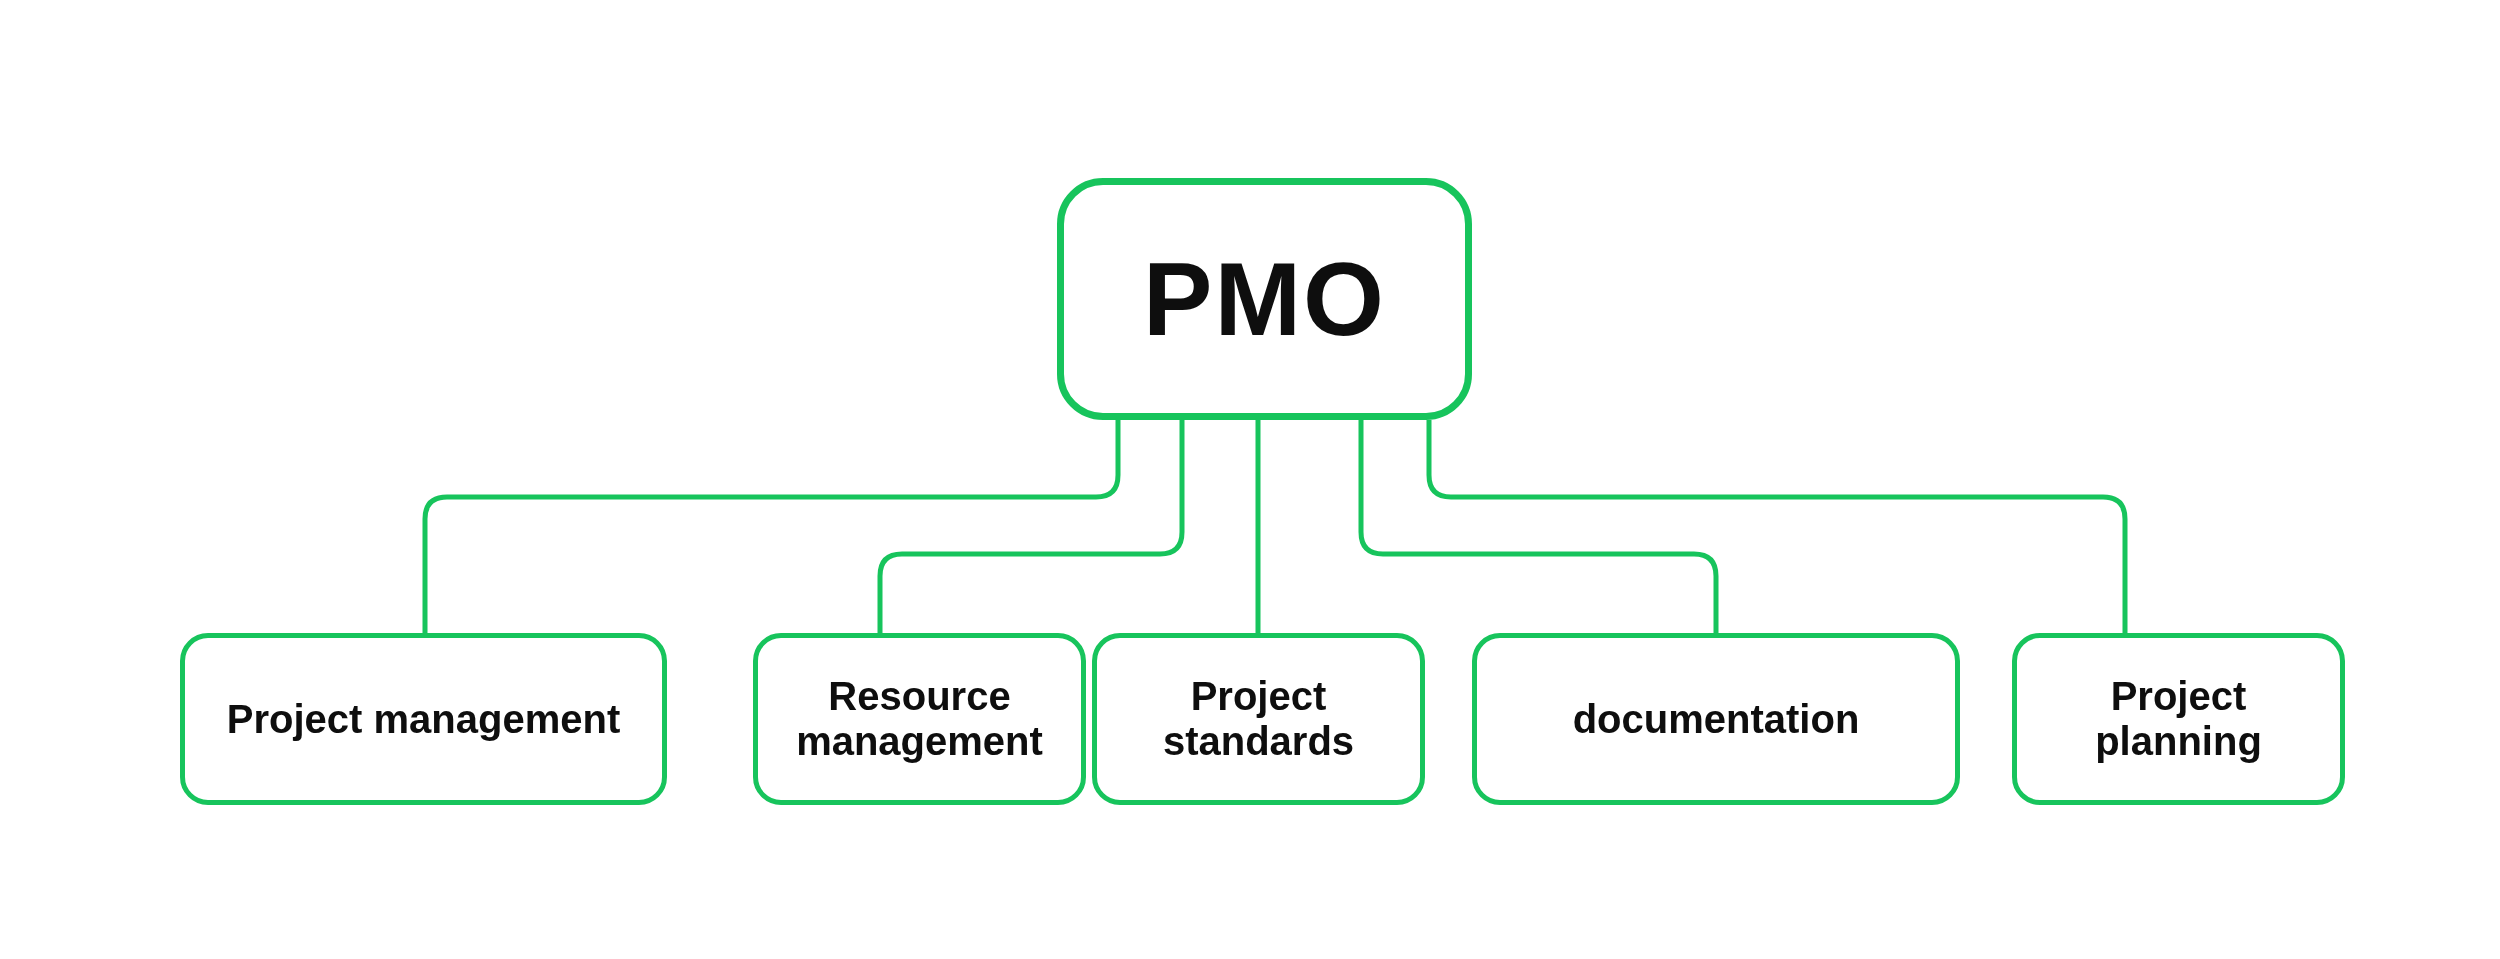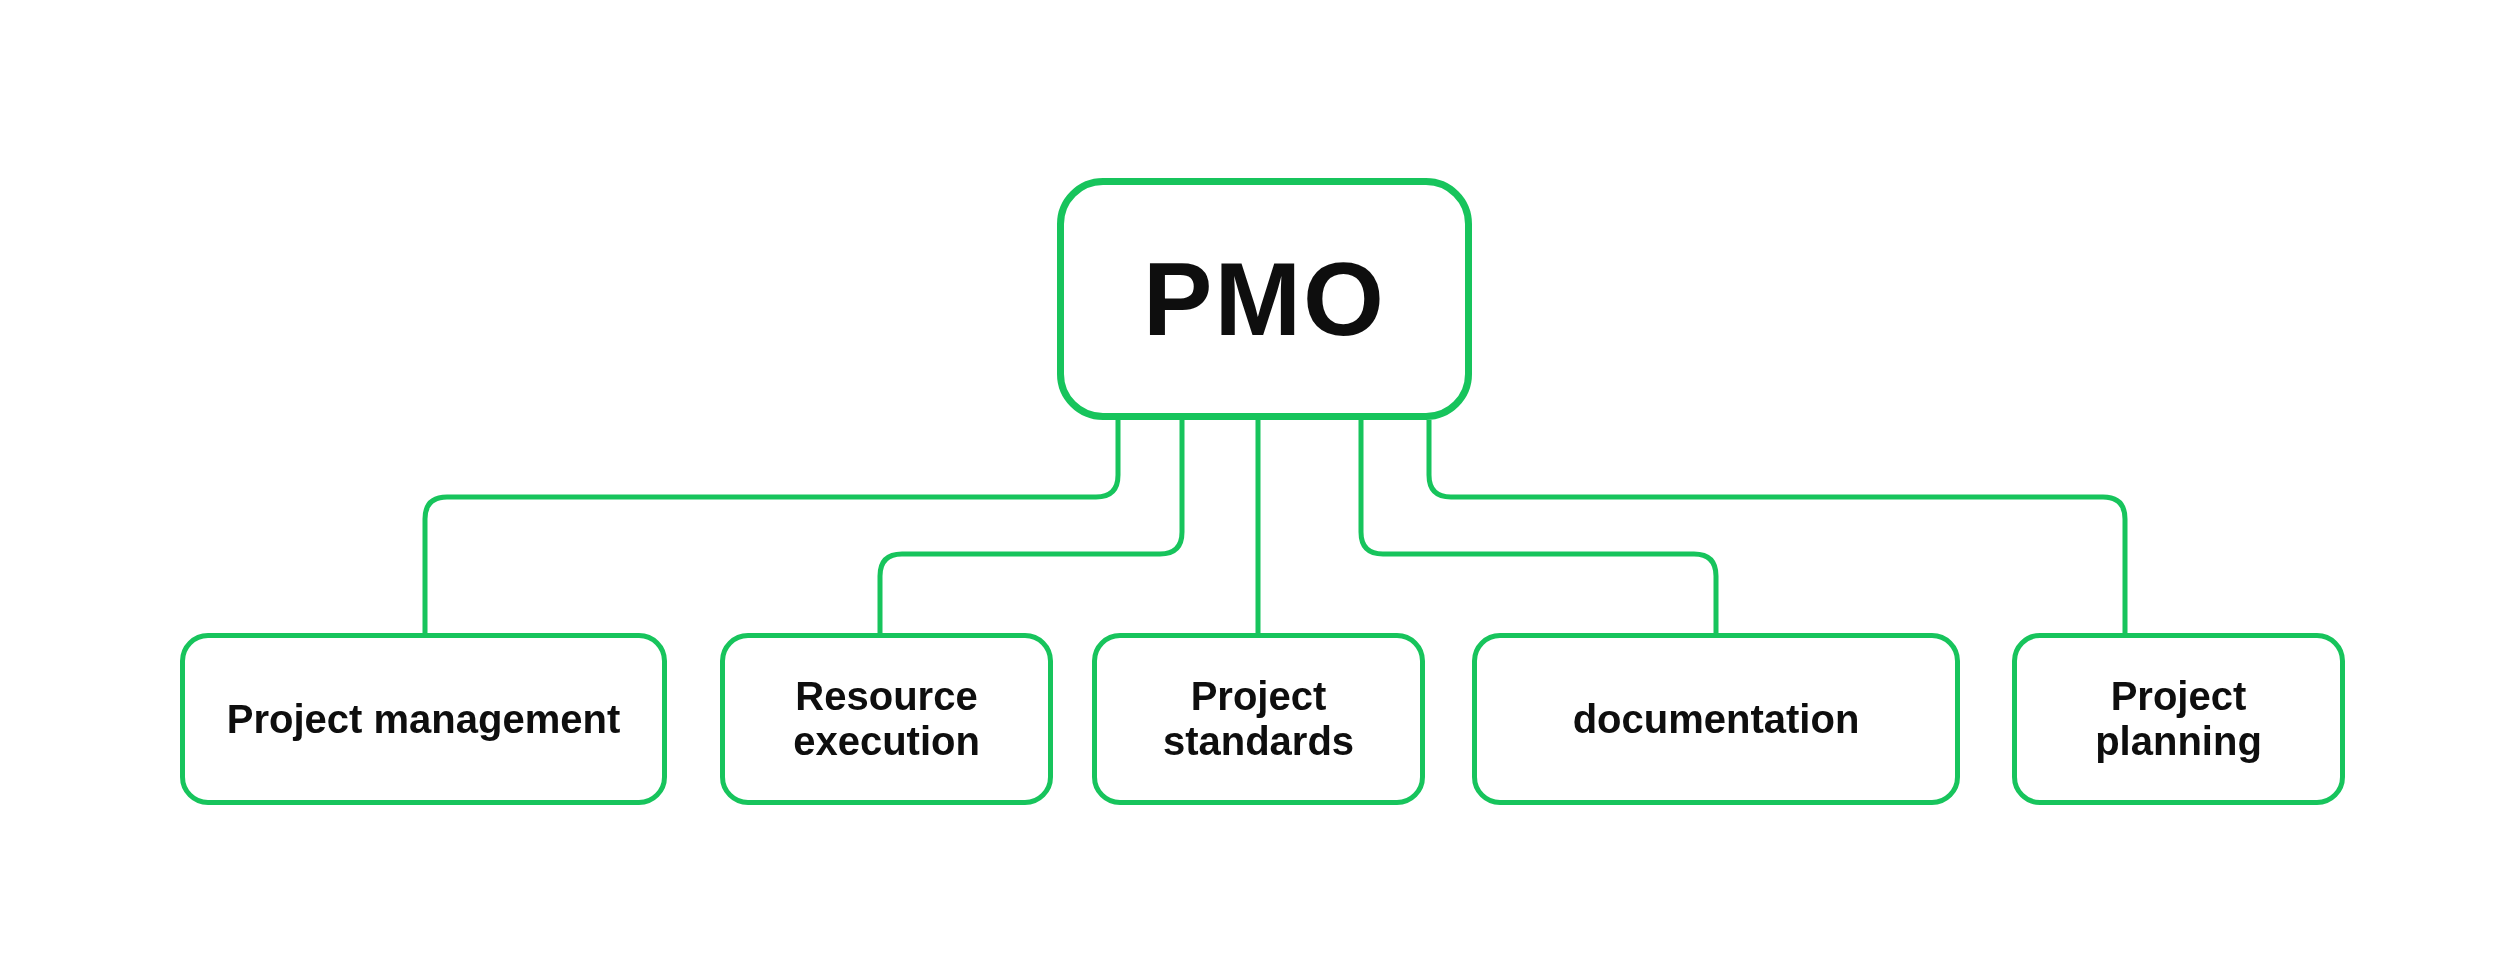--- a/index.html
+++ b/index.html
@@ -48,21 +48,21 @@
     font-size:104px;
     font-weight:800;
     letter-spacing:2px;
     line-height:1;
   }
   .node--child{
     top:633px;
     height:172px;
   }
   .node--c1{left:180px;width:487px;}
-  .node--c2{left:720px;width:333px;}
+  .node--c2{left:753px;width:333px;}
   .node--c3{left:1092px;width:333px;}
   .node--c4{left:1472px;width:488px;}
   .node--c5{left:2012px;width:333px;}
   .child-label{
     font-size:40px;
     font-weight:700;
     line-height:45px;
   }
   .child-label .line{display:block;white-space:nowrap;}
 </style>
@@ -85,21 +85,21 @@
 
   <div class="node node--child node--c1">
     <div class="child-label">
       <span class="line">Project management</span>
     </div>
   </div>
 
   <div class="node node--child node--c2">
     <div class="child-label">
       <span class="line">Resource</span>
-      <span class="line">execution</span>
+      <span class="line">management</span>
     </div>
   </div>
 
   <div class="node node--child node--c3">
     <div class="child-label">
       <span class="line">Project</span>
       <span class="line">standards</span>
     </div>
   </div>
 

